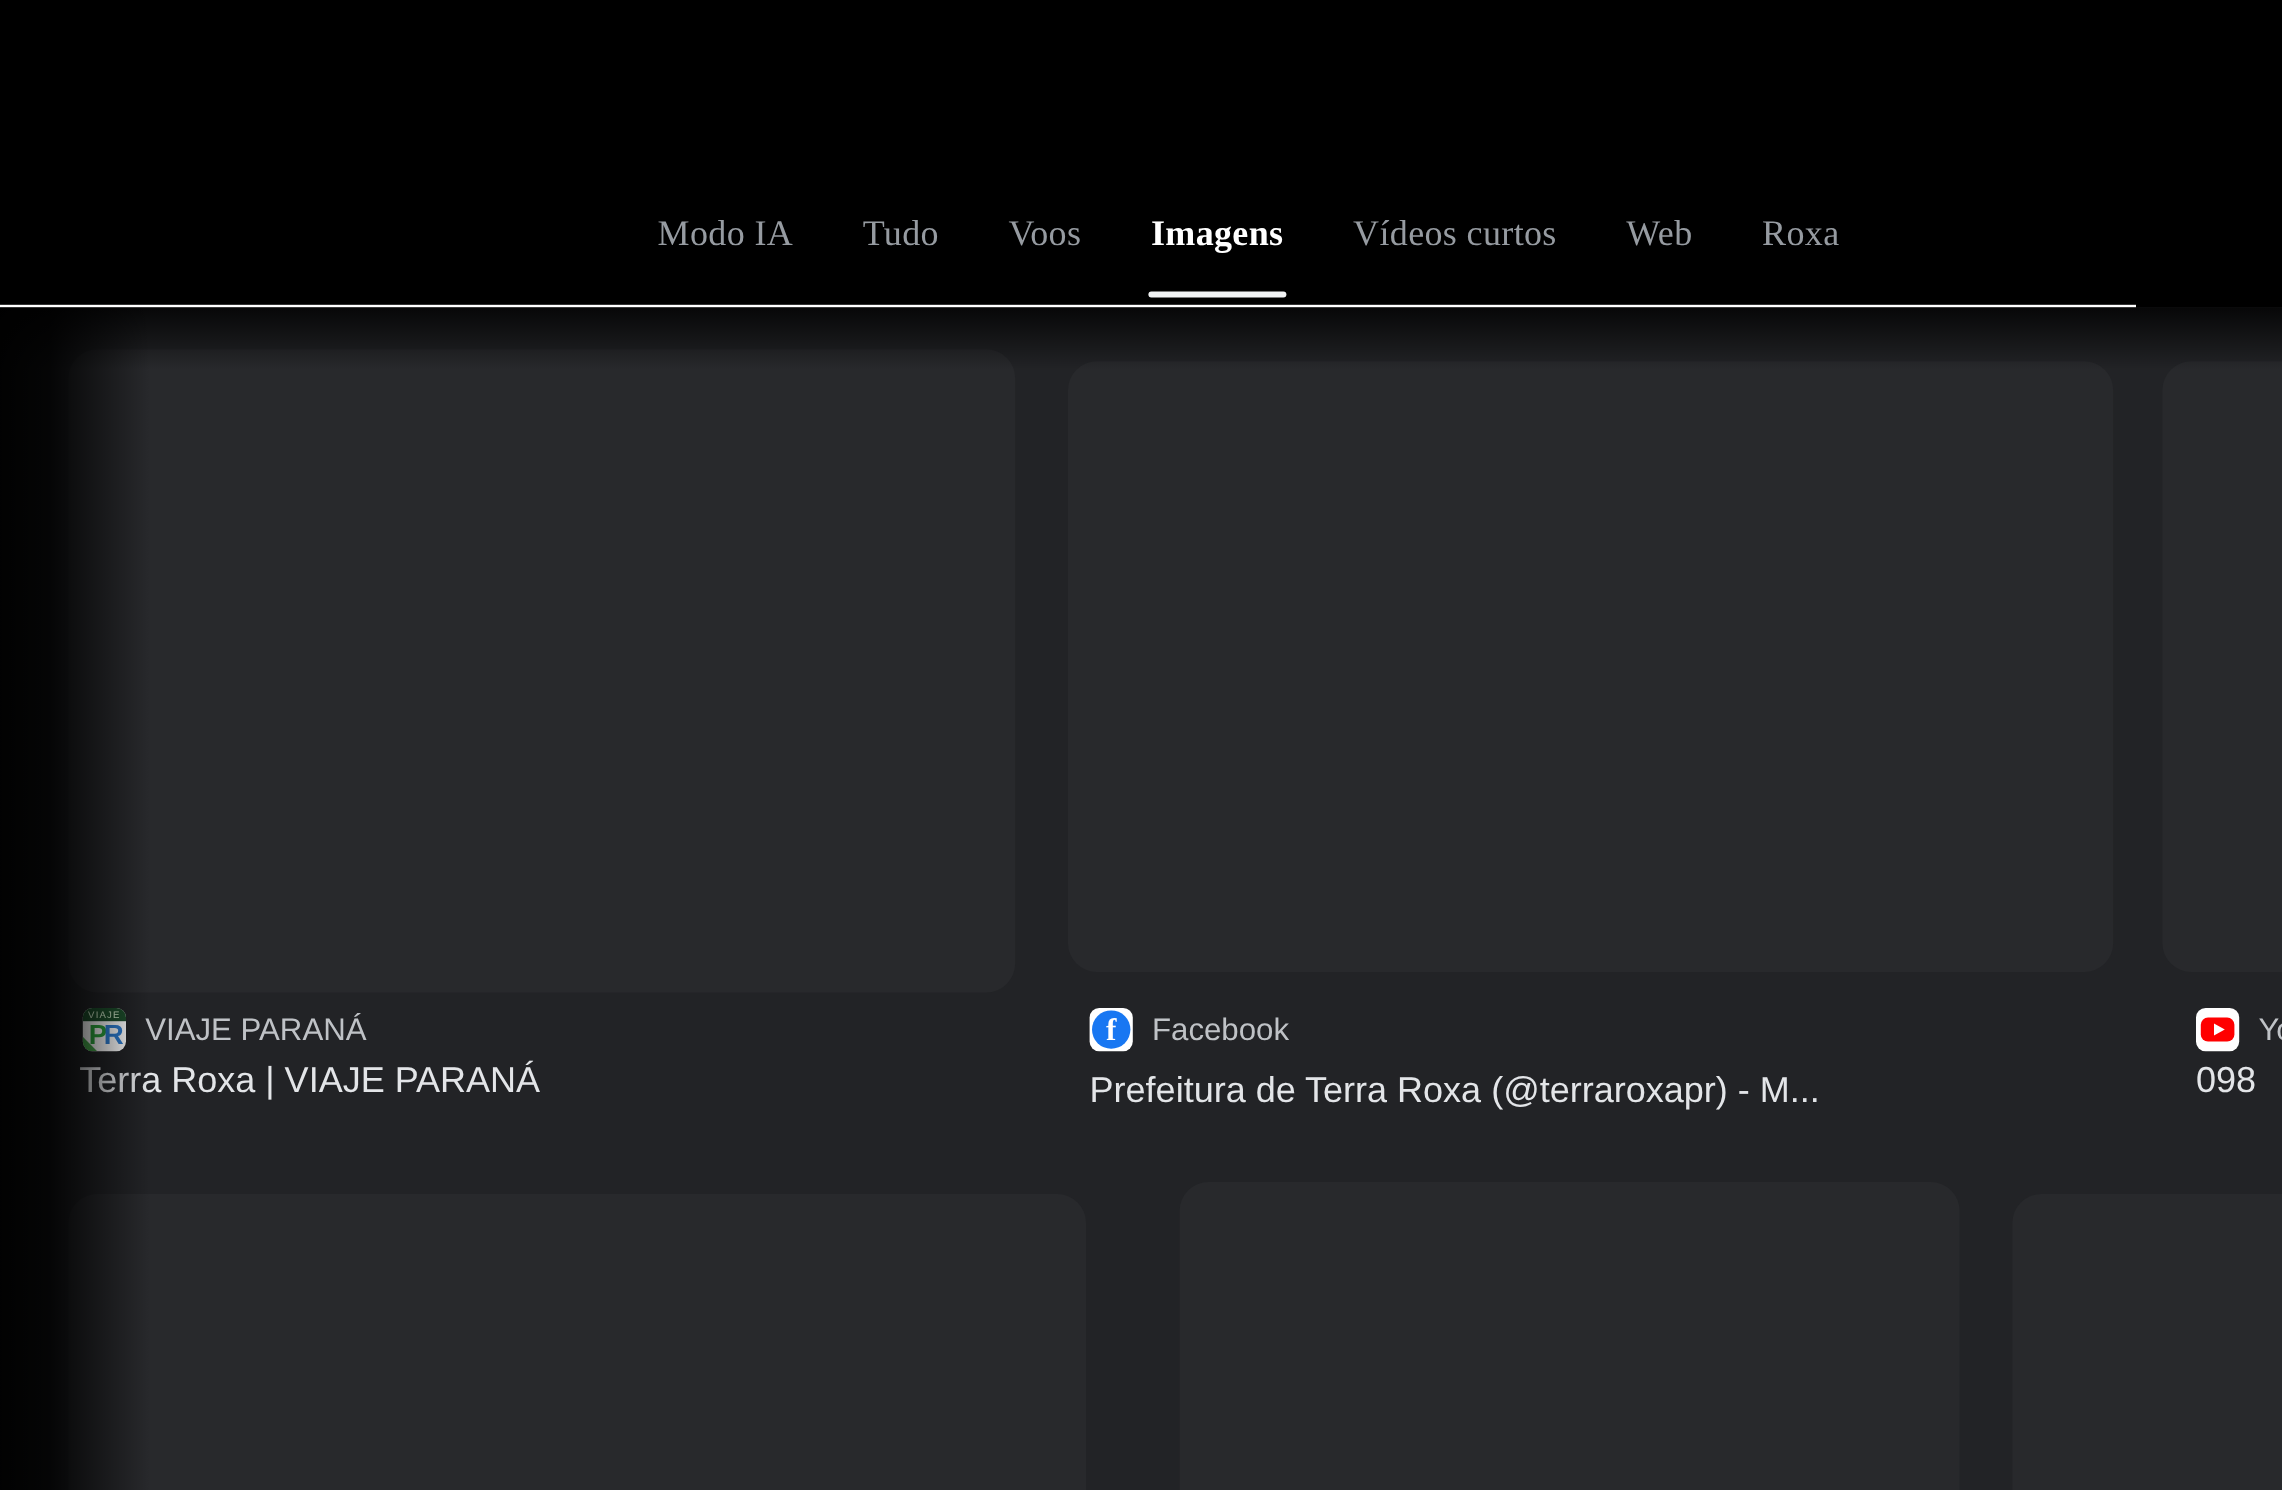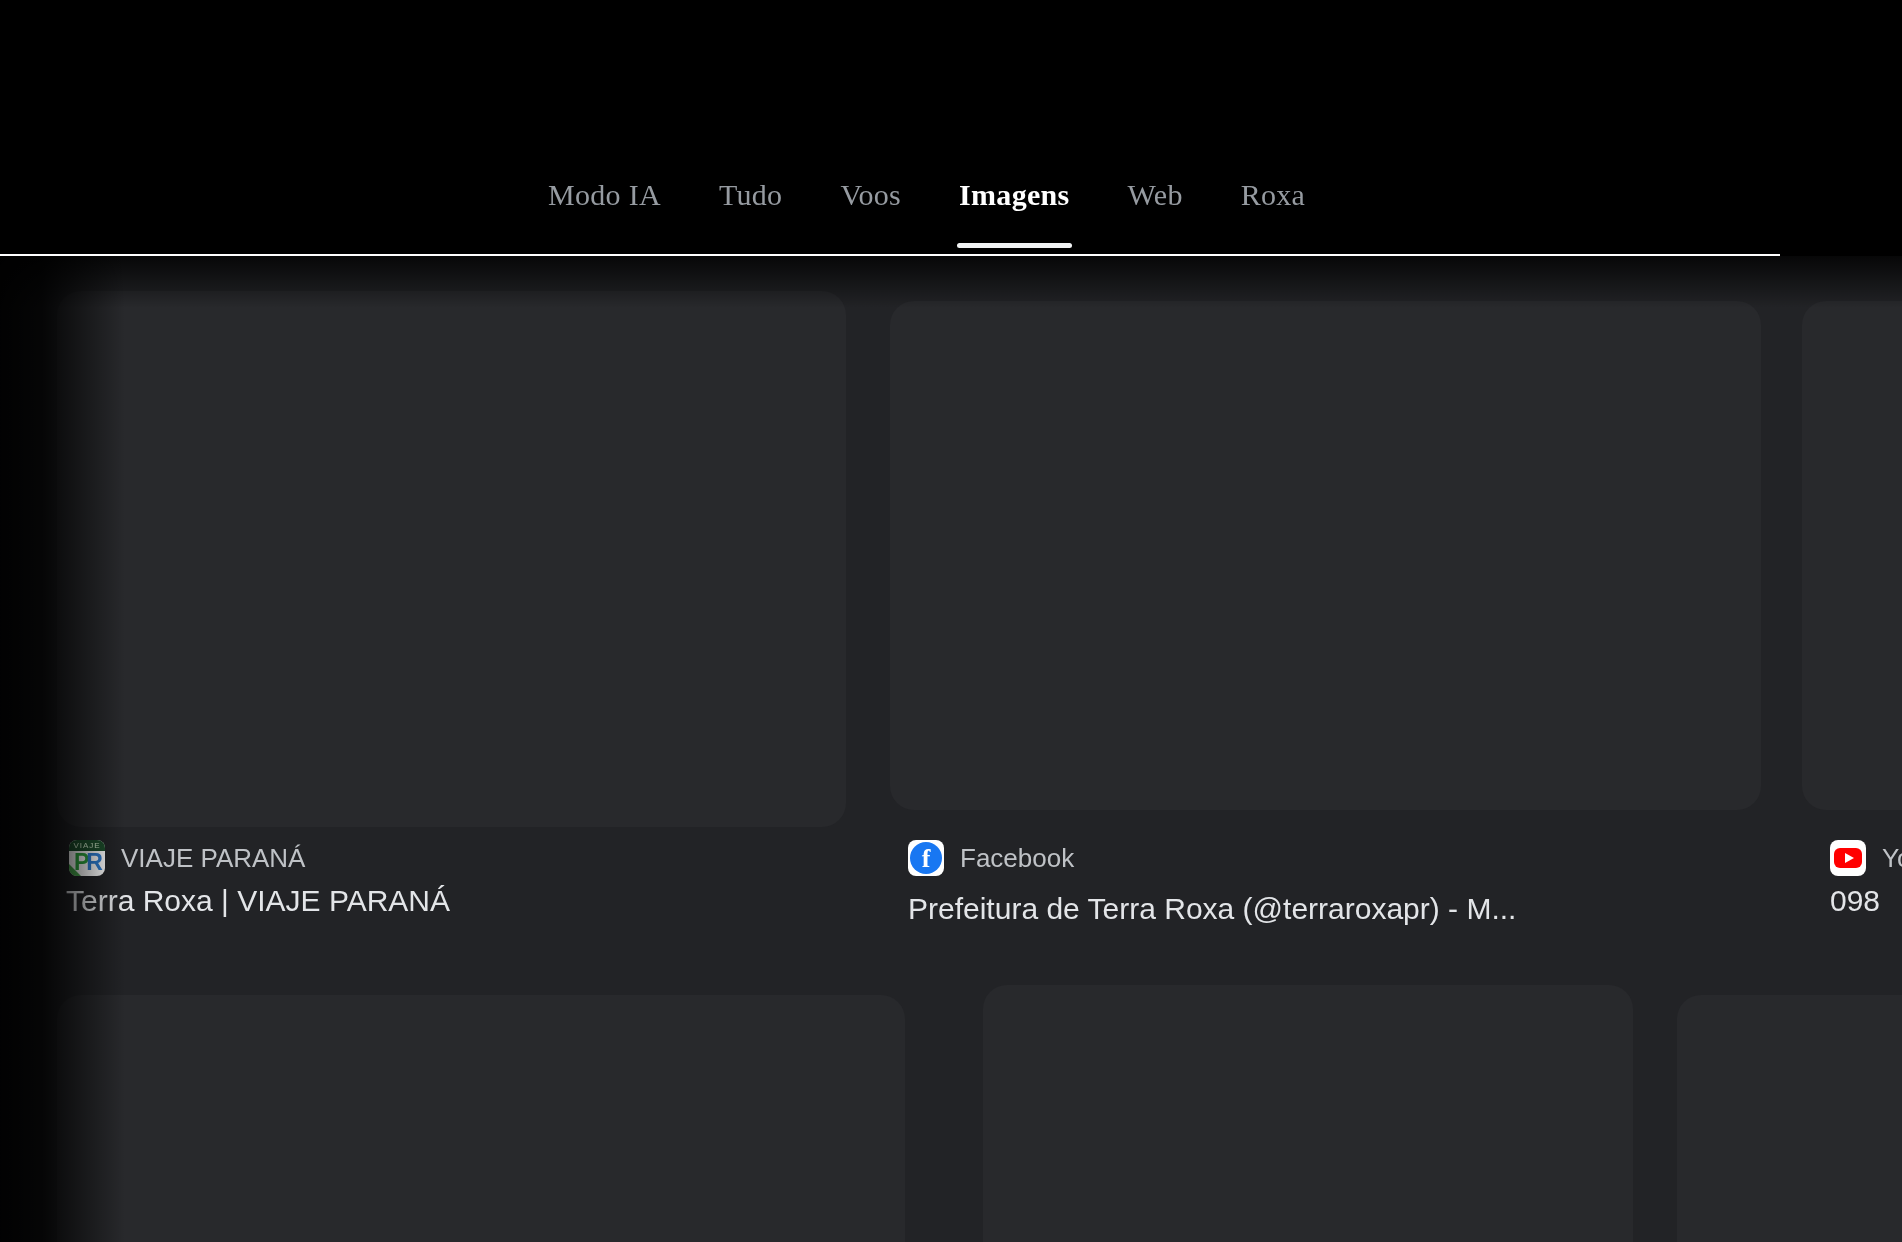--- a/index.html
+++ b/index.html
@@ -45,20 +45,21 @@
 </style>
 </head>
 <body>
 
 <div class="header">
   <div class="tabs">
     <div class="tab"><span>Modo IA</span></div>
     <div class="tab"><span>Tudo</span></div>
     <div class="tab"><span>Voos</span></div>
     <div class="tab active"><span>Imagens</span><span class="underline"></span></div>
+    <div class="tab"><span>Vídeos curtos</span></div>
     <div class="tab"><span>Web</span></div>
     <div class="tab"><span>Roxa</span></div>
   </div>
 </div>
 
 <div class="results">
 
   <div class="card" style="left:57px;top:35px;width:789px;height:536px;"></div>
   <div class="thumb" style="left:69px;top:47px;width:765px;height:512px;">
     <svg viewBox="0 0 765 512" preserveAspectRatio="none">

